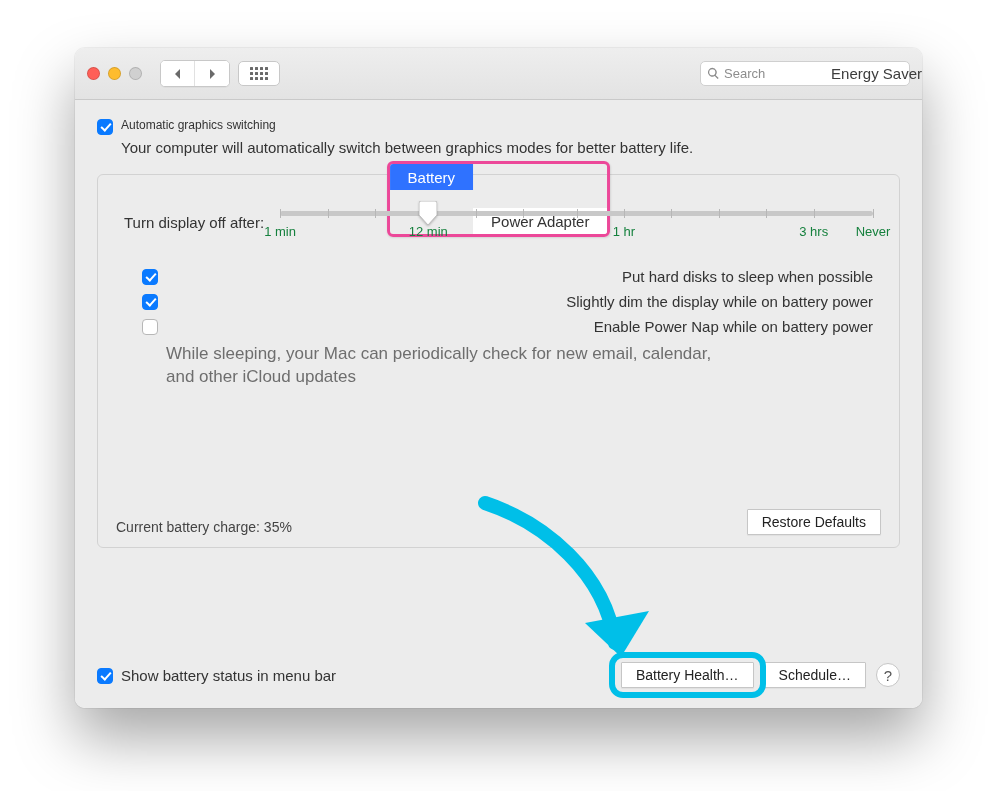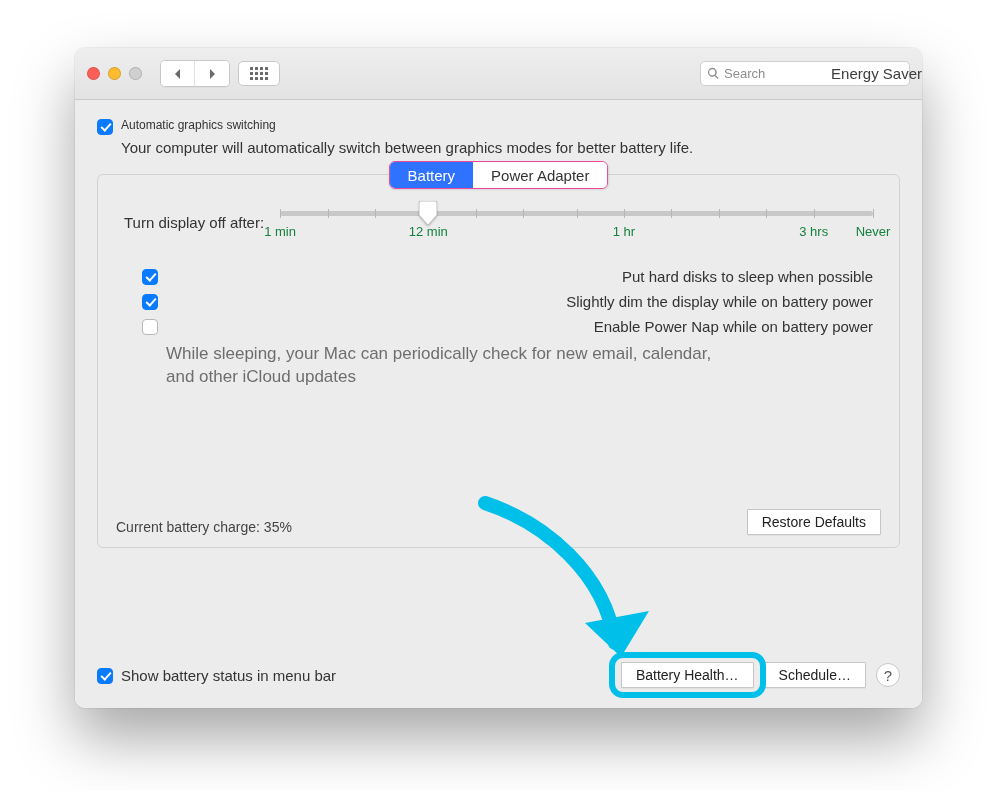--- a/index.html
+++ b/index.html
@@ -111,29 +111,29 @@
     border: 1px solid #d2d2d2;
     border-radius: 6px;
     background: #ececec;
     position: relative;
     padding-bottom: 12px;
   }
   .seg {
     position: absolute; top: -14px; left: 50%; transform: translateX(-50%);
     display: flex;
     border-radius: 6px; overflow: hidden;
-    border: 1px solid #ec4899;
+    border: 3px solid #ec4899;
     box-shadow: 0 1px 2px rgba(0,0,0,0.1);
   }
   .seg button {
     height: 26px; padding: 0 18px;
     font-size: 15px; border: none; cursor: default;
   }
   .seg .act { background: #2f72ff; color: #fff; font-weight: 500; }
-  .seg .ina { background: #fff; color: #333; }
+  .seg .ina { background: #fff; color: #333; margin-top: 44px; }
   .panel-body { padding: 30px 26px 10px 26px; }
   .slider-row { display:flex; align-items: center; gap: 16px; }
   .slider-label { font-size: 15px; color:#333; }
   .slider-wrap { flex: 1; position: relative; padding-top: 6px; }
   .track {
     height: 5px; background: #c8c8c8; border-radius: 3px; position: relative;
   }
   .ticks { position: absolute; top: -2px; left:0; right:0; height:9px; }
   .ticks span { position:absolute; width:1px; height:9px; background:#b7b7b7; }
   .thumb {

